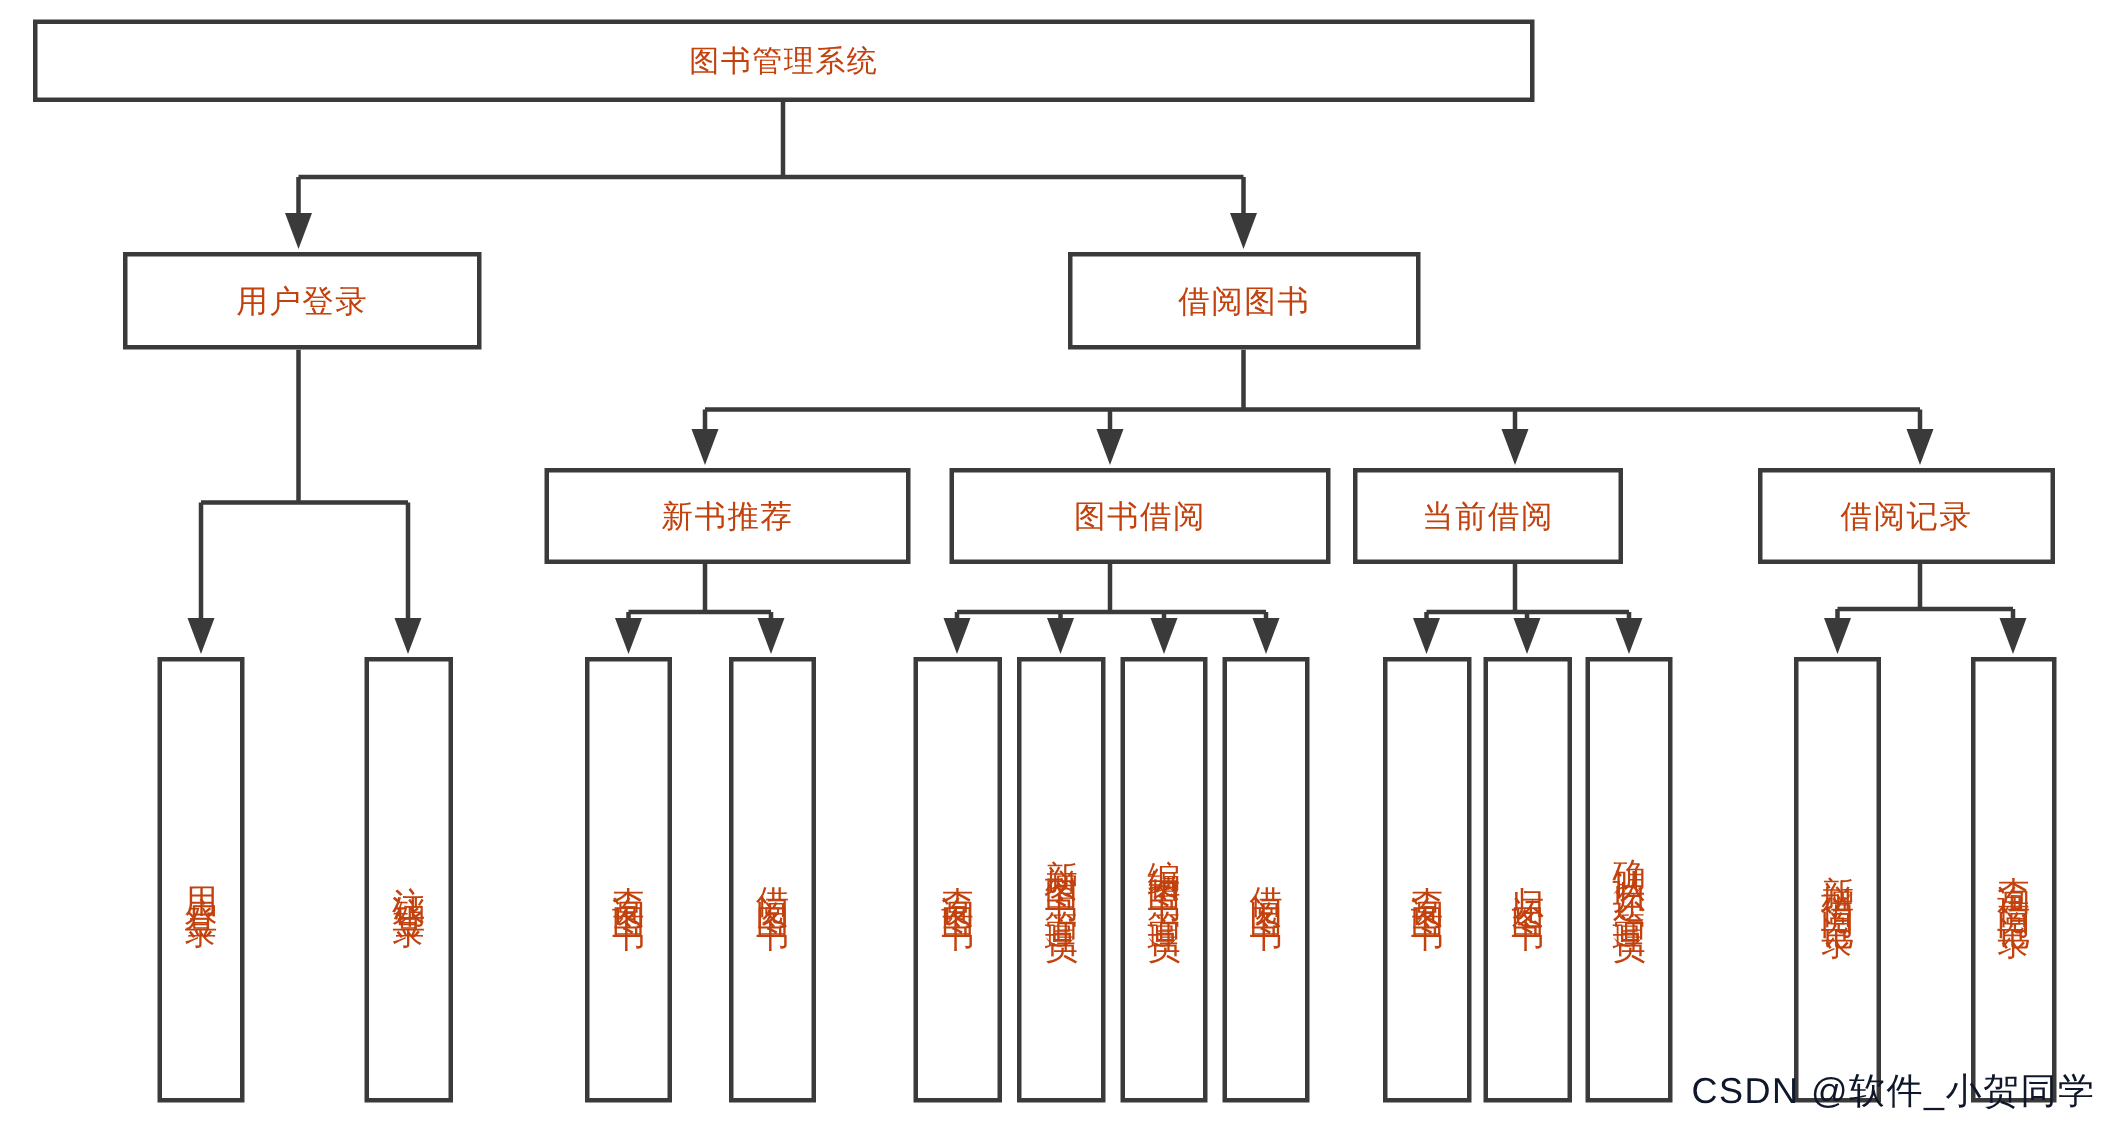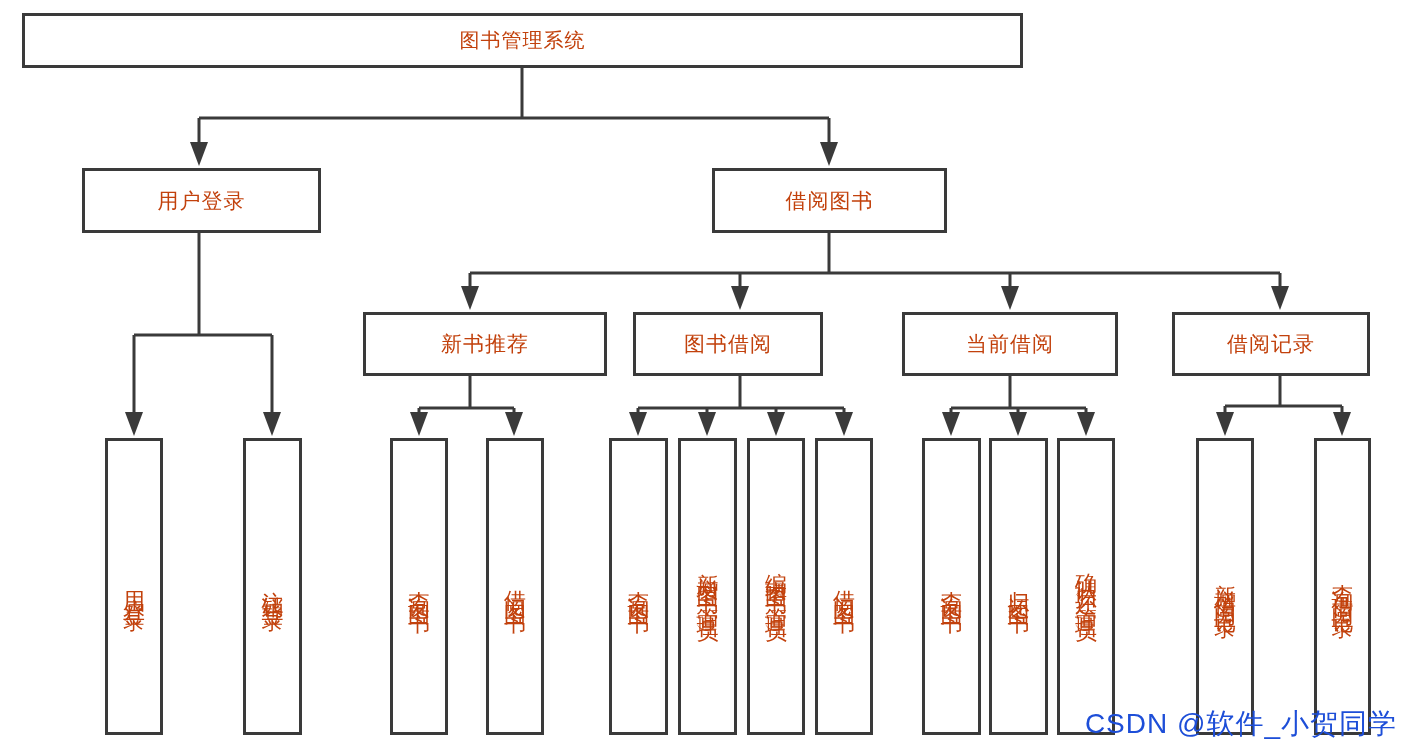--- a/index.html
+++ b/index.html
@@ -30,22 +30,22 @@
     writing-mode:vertical-rl;
     text-orientation:mixed;
     font-size:22px;
     letter-spacing:7px;
     line-height:1;
     top:438px;height:297px;
   }
   .watermark{
     position:absolute;
     right:8px;bottom:4px;
-    font-size:28px;
-    color:#1d4ed8;
+    font-size:24px;
+    color:#0f172a;
     letter-spacing:1px;
     white-space:nowrap;
     margin-left:32px;
   }
 </style>
 </head>
 <body>
 
 <div class="canvas">
 
@@ -88,22 +88,22 @@
       <path d="M1333,412 L1351,412 L1342,436 Z"></path>
     </g>
   </svg>
 
   <div class="node h root" style="left:22px;top:13px;width:1001px;height:55px">图书管理系统</div>
 
   <div class="node h" style="left:82px;top:168px;width:239px;height:65px">用户登录</div>
   <div class="node h" style="left:712px;top:168px;width:235px;height:65px">借阅图书</div>
 
   <div class="node h" style="left:363px;top:312px;width:244px;height:64px">新书推荐</div>
-  <div class="node h" style="left:633px;top:312px;width:190px;height:64px">图书借阅</div>
-  <div class="node h" style="left:902px;top:312px;width:216px;height:64px">当前借阅</div>
+  <div class="node h" style="left:633px;top:312px;width:254px;height:64px">图书借阅</div>
+  <div class="node h" style="left:902px;top:312px;width:180px;height:64px">当前借阅</div>
   <div class="node h" style="left:1172px;top:312px;width:198px;height:64px">借阅记录</div>
 
   <div class="node leaf" style="left:105px;width:58px">用户登录</div>
   <div class="node leaf" style="left:243px;width:59px">注销登录</div>
 
   <div class="node leaf" style="left:390px;width:58px">查询图书</div>
   <div class="node leaf" style="left:486px;width:58px">借阅图书</div>
 
   <div class="node leaf" style="left:609px;width:59px">查询图书</div>
   <div class="node leaf" style="left:678px;width:59px">新增图书（管理员）</div>

